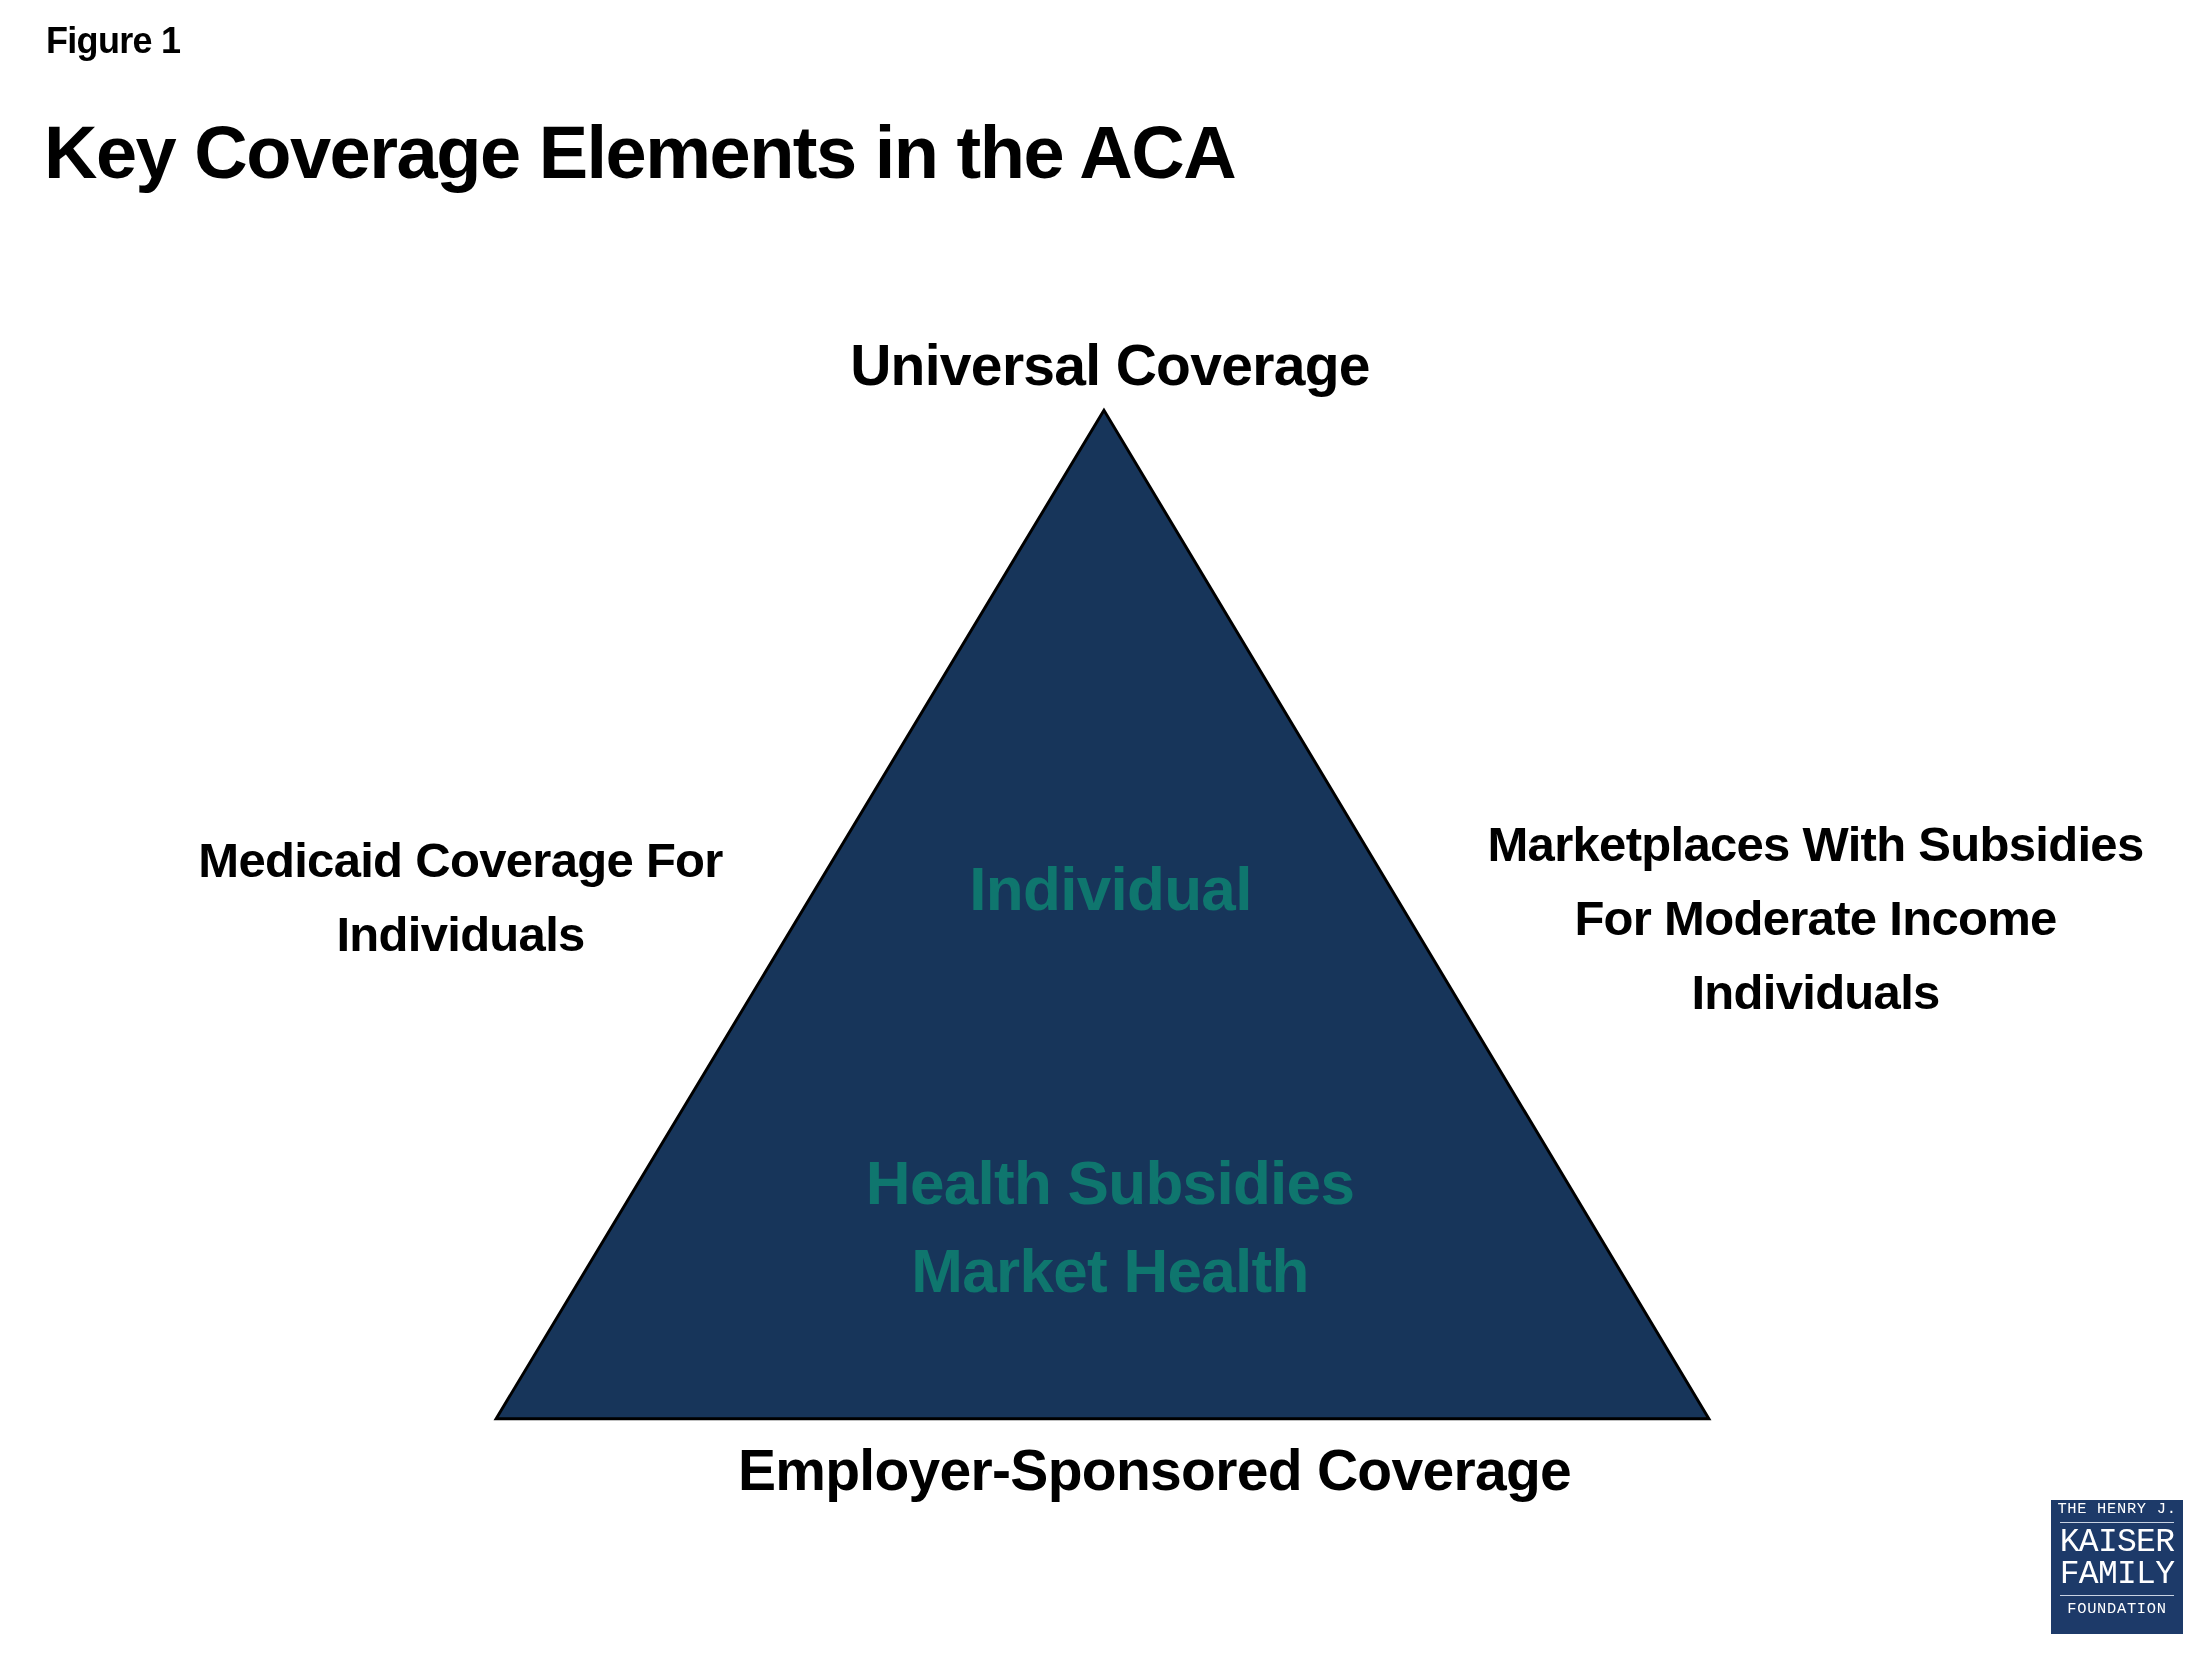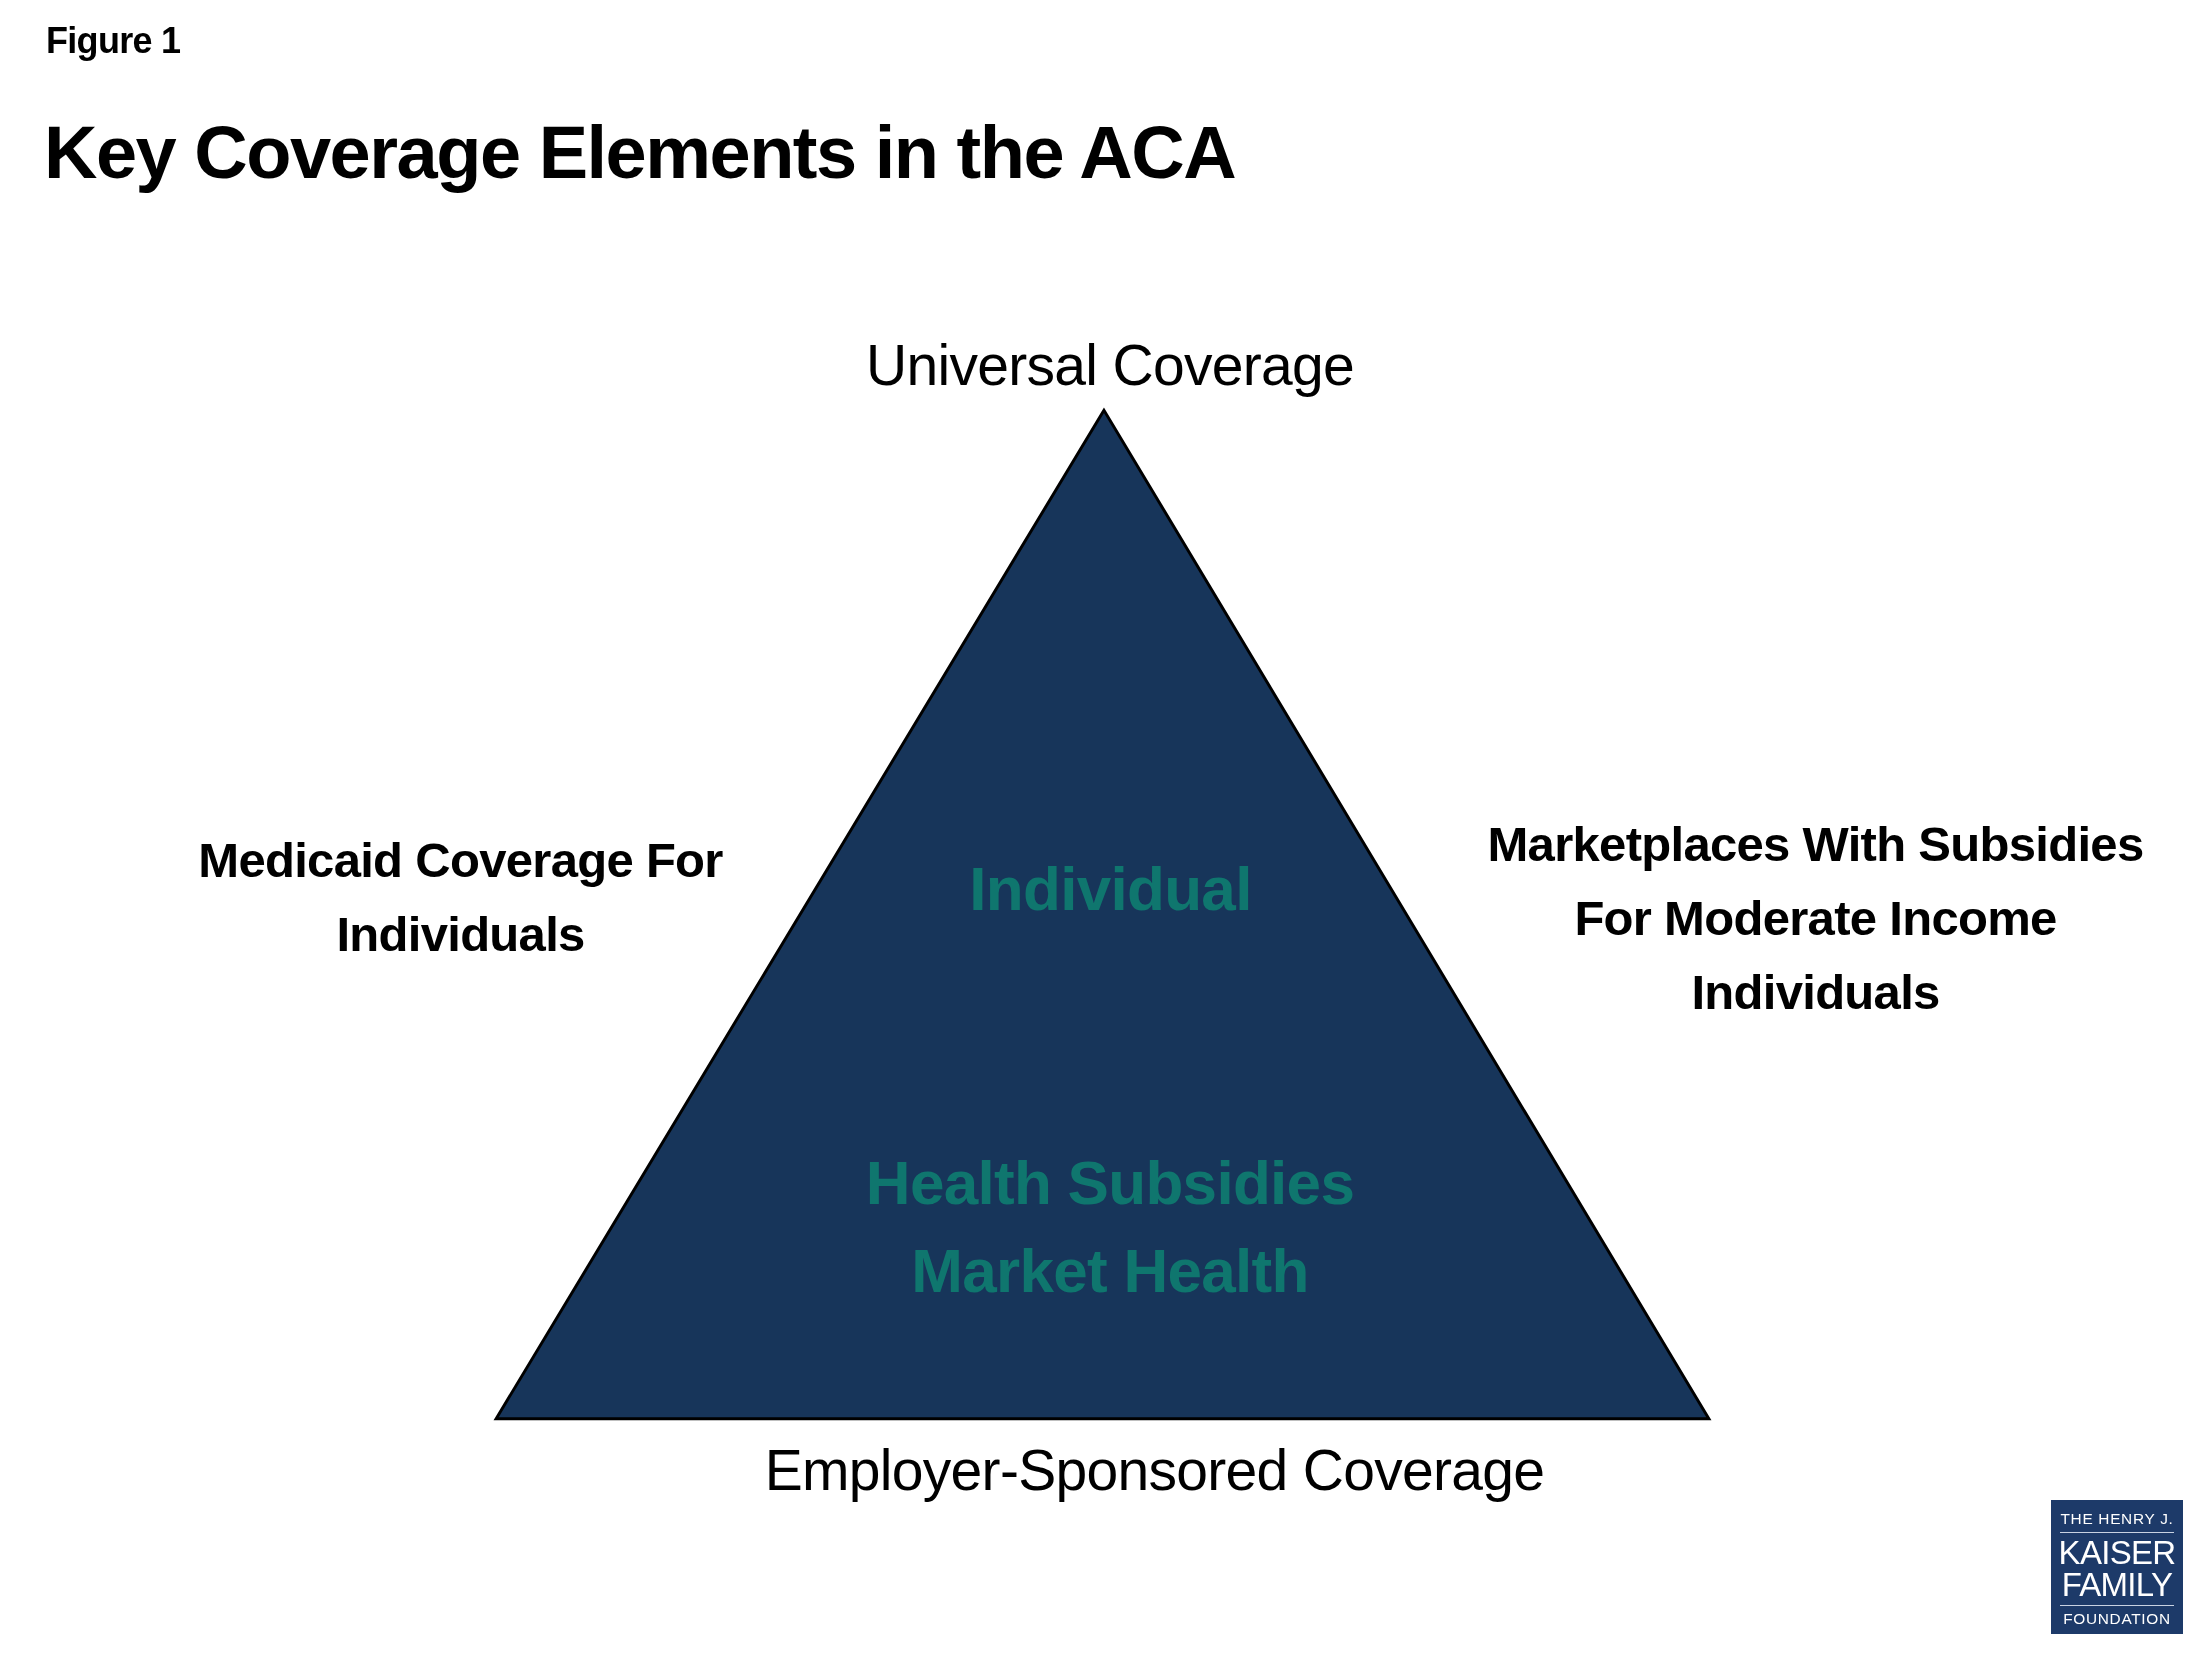--- a/index.html
+++ b/index.html
@@ -1,32 +1,32 @@
 <!DOCTYPE html>
 <html style="font-size:11.8px"><head>
 <meta charset="utf-8">
 <style>
   html, body { margin:0; padding:0; }
   body { width:2205px; height:1654px; background:#ffffff; position:relative; overflow:hidden;
          font-family:"Liberation Sans", "DejaVu Sans", sans-serif; color:#000; }
   .abs { position:absolute; }
   .fig-label { left:46px; top:20px; font-size:36px; font-weight:bold; letter-spacing:-0.7px; }
   .title { left:44px; top:110px; font-size:74px; font-weight:bold; letter-spacing:-1.5px; white-space:nowrap; }
-  .vertex-label { font-size:57px; font-weight:normal; white-space:nowrap; text-align:center; letter-spacing:-0.7px; }
+  .vertex-label { font-size:57px; font-weight:bold; white-space:nowrap; text-align:center; letter-spacing:-0.7px; }
   .top-label { left:735px; width:750px; top:332px; }
   .bottom-label { left:603px; width:1103px; top:1437px; }
   .side-label { font-size:49px; font-weight:bold; line-height:74px; text-align:center; letter-spacing:-0.7px; }
   .left-label { left:148px; width:625px; top:823px; }
   .right-label { left:1426px; width:779px; top:807px; }
   svg.tri { left:0; top:0; }
   .inner { color:#0f766e; font-size:62px; font-weight:bold; text-align:center; line-height:88px; letter-spacing:-0.7px; }
   .inner-1 { left:809px; width:603px; top:845px; }
   .inner-2 { left:772px; width:676px; top:1139px; }
   .logo { left:2051px; top:1500px; width:132px; height:134px; background:#1d3a69; color:#fff;
-          font-family:Liberation Sans, sans-serif; text-align:center; box-sizing:border-box; padding-top:10px; }
+          font-family:Liberation Mono, monospace; text-align:center; box-sizing:border-box; padding-top:0; }
   .logo .l1 { font-size:15.4px; letter-spacing:0.7px; }
   .logo .rule { height:1.5px; background:#c8d2e2; margin:3.7px 8.8px; }
   .logo .l2 { font-size:33px; line-height:32px; letter-spacing:-0.7px; }
   .logo .l3 { font-size:33px; line-height:32px; letter-spacing:-0.7px; }
   .logo .l4 { font-size:15.4px; letter-spacing:0.7px; }
 </style>
 </head>
 <body>
 
 <div class="abs fig-label">Figure 1</div>

